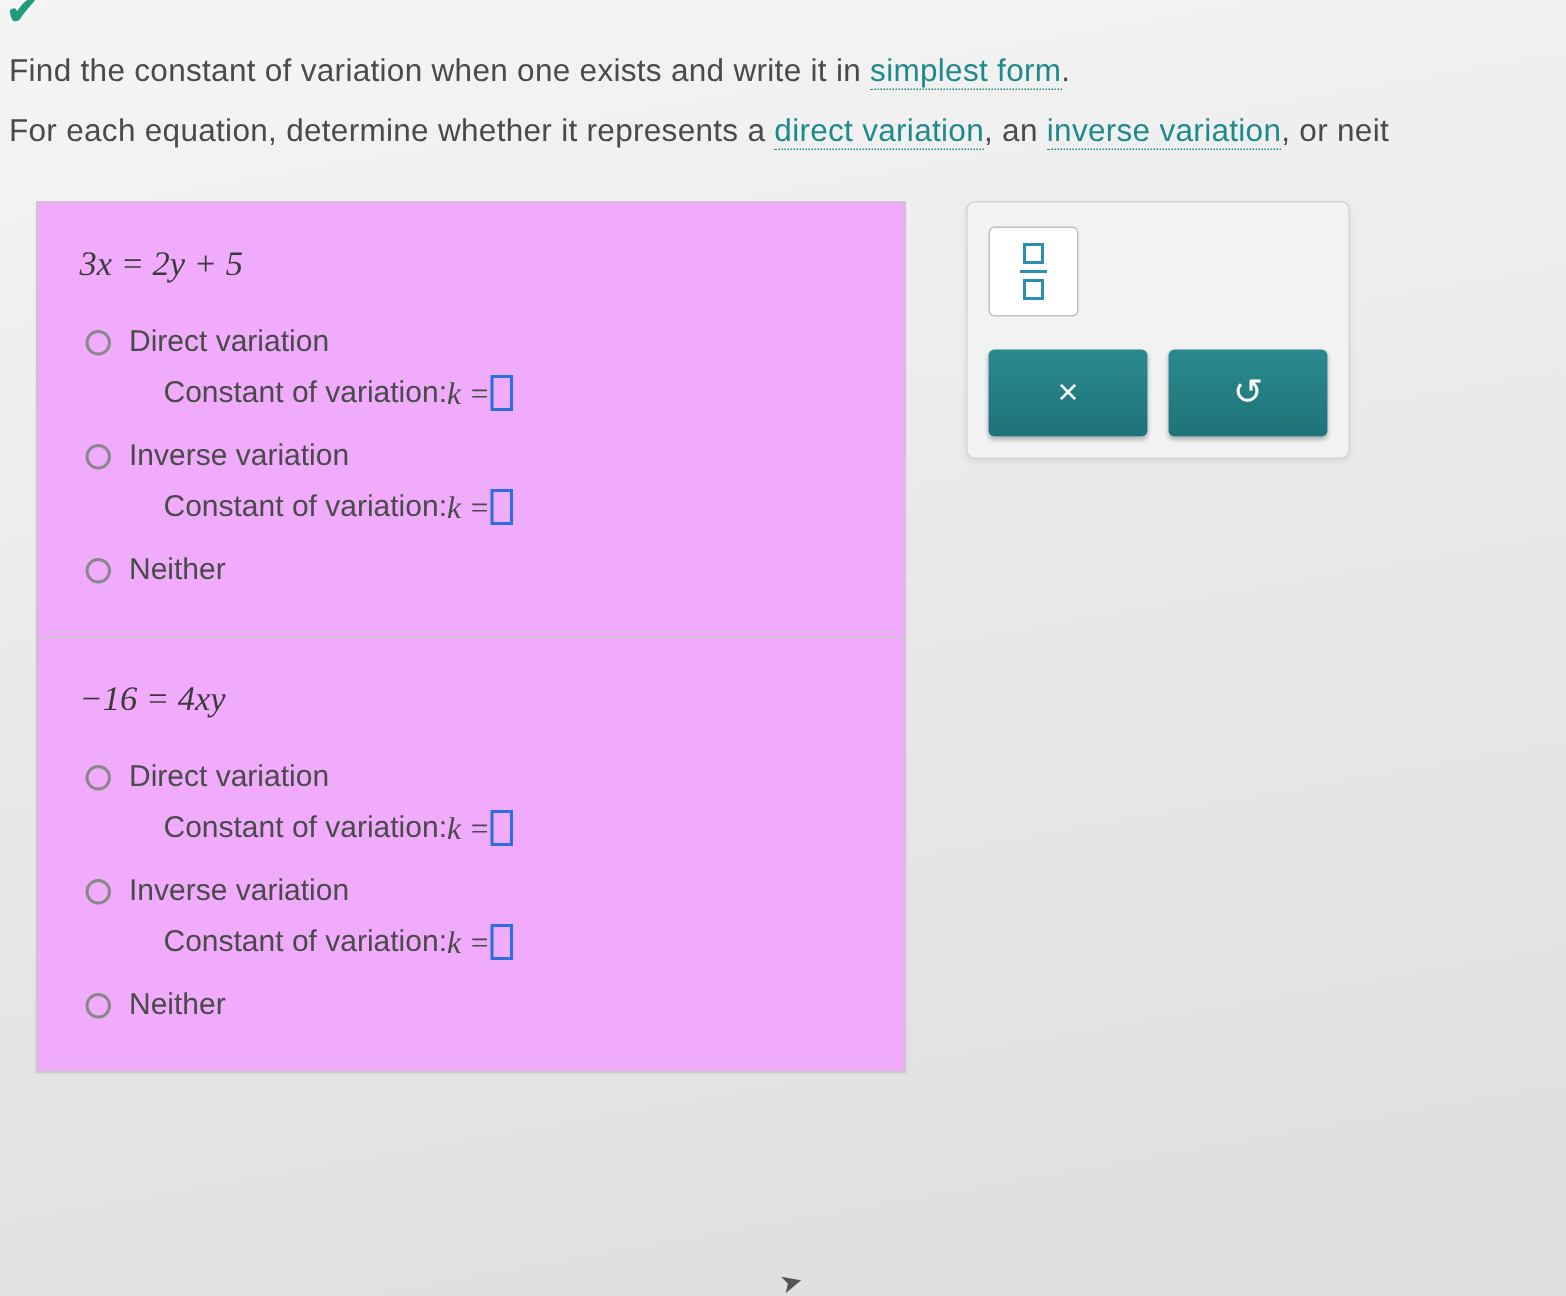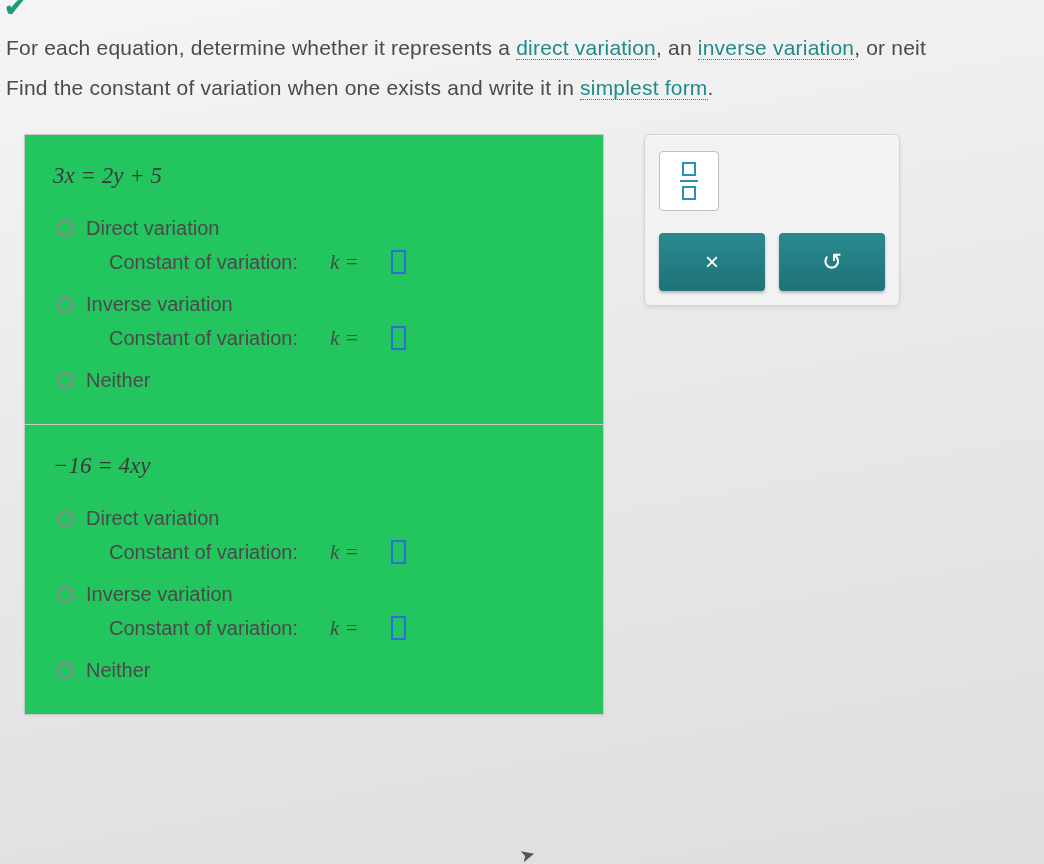--- a/index.html
+++ b/index.html
@@ -32,21 +32,21 @@
   border-bottom: 1px dotted #1f8a8a;
 }
 .content-row {
   display: flex;
   gap: 40px;
   margin-top: 26px;
   padding-left: 24px;
 }
 .question-box {
   border: 1px solid #c8c8c8;
-  background: #22c55e;
+  background: #f0abfc;
   width: 580px;
   box-shadow: 0 1px 2px rgba(0,0,0,0.06);
 }
 .panel {
   padding: 28px 22px 22px 22px;
   border-bottom: 1px solid #c8c8c8;
 }
 .panel:last-child { border-bottom: none; }
 .eqn {
   font-family: "Times New Roman", serif;
@@ -69,21 +69,21 @@
   border: 2px solid #888;
   border-radius: 50%;
   display: inline-block;
 }
 .const-line {
   margin: 8px 0 18px 62px;
   font-size: 20px;
   color: #4a4a4a;
   display: flex;
   align-items: center;
-  gap: 32px;
+  gap: 0;
 }
 .kval {
   font-family: "Times New Roman", serif;
   font-style: italic;
   font-size: 21px;
 }
 .input-box {
   width: 15px; height: 24px;
   border: 2px solid #2b6fe0;
   display: inline-block;
@@ -143,24 +143,24 @@
   transform: rotate(-15deg);
 }
 </style>
 </head>
 <body>
 
 <span class="checkmark-top">✔</span>
 
 <div class="prompt">
   <div>
+    <span>Find the constant of variation when one exists and write it in </span><a href="#">simplest form</a><span>.</span>
+  </div>
+  <div>
     <span>For each equation, determine whether it represents a </span><a href="#">direct variation</a><span>, an </span><a href="#">inverse variation</a><span>, or neit</span>
-  </div>
-  <div>
-    <span>Find the constant of variation when one exists and write it in </span><a href="#">simplest form</a><span>.</span>
   </div>
 </div>
 
 <div class="content-row">
   <div class="question-box">
 
     <div class="panel">
       <div class="eqn">3x = 2y + 5</div>
 
       <div class="option">

